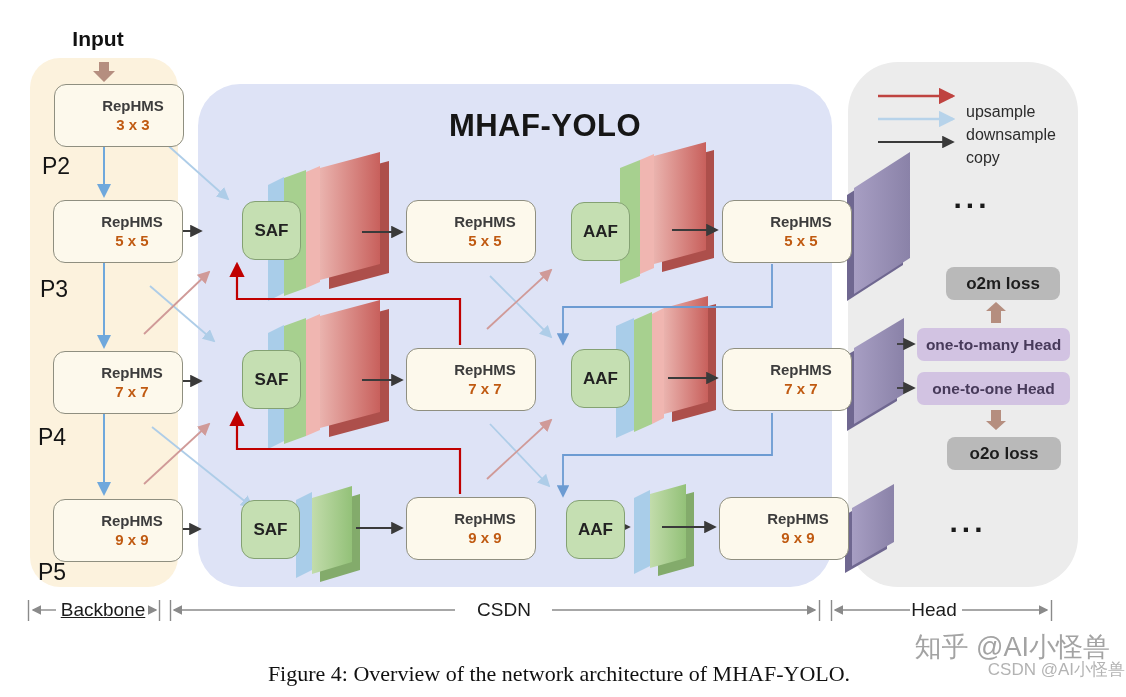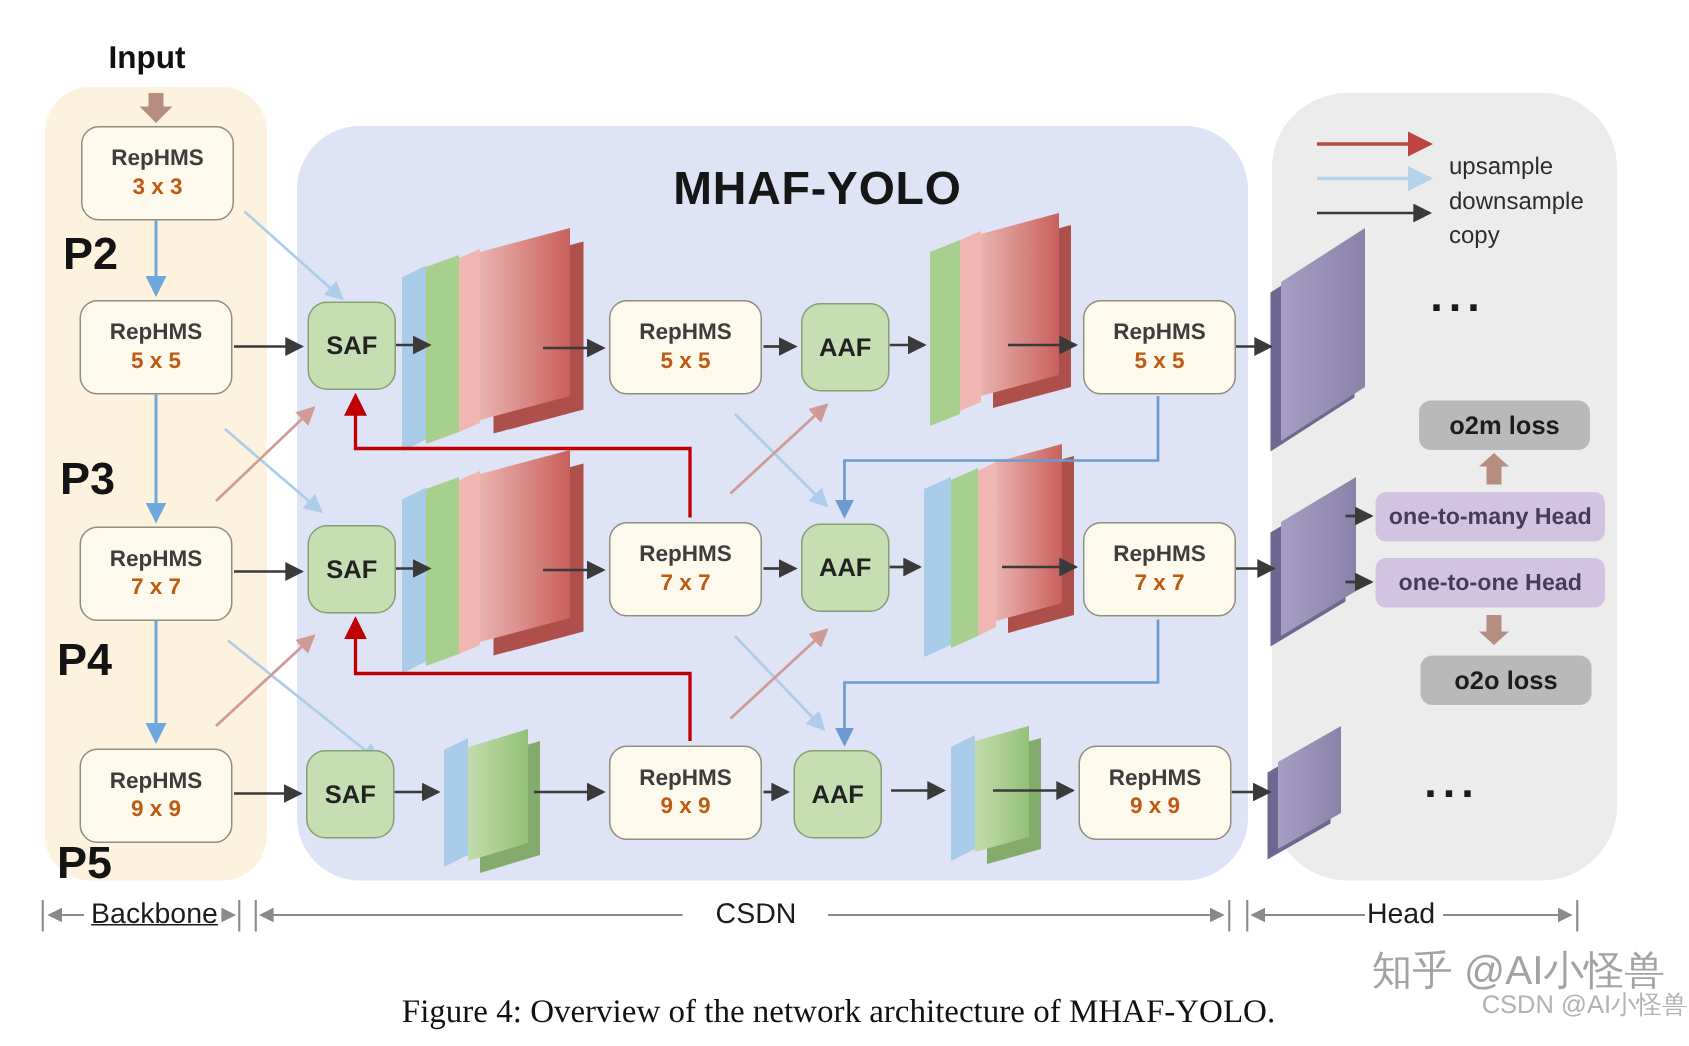--- a/index.html
+++ b/index.html
@@ -21,29 +21,29 @@
   .canvas{position:relative;width:1126px;height:697px;background:#ffffff;overflow:hidden;
           font-family:"Liberation Sans", sans-serif;}
   .panel{position:absolute;z-index:1;}
   .panel-backbone{left:30px;top:58px;width:148px;height:529px;background:var(--backbone_bg,#fcf2dd);border-radius:30px;}
   .panel-mafpn{left:198px;top:84px;width:634px;height:503px;background:var(--mafpn_bg,#dee3f6);border-radius:42px;}
   .panel-head{left:848px;top:62px;width:230px;height:525px;background:var(--head_bg,#ececec);border-radius:50px;}
   svg.overlay{position:absolute;left:0;top:0;z-index:2;pointer-events:none;}
   .lab{position:absolute;z-index:3;}
   .input-label{left:48px;top:27px;width:100px;text-align:center;font-size:21px;font-weight:600;color:#111;}
   .title{left:400px;top:108px;width:290px;text-align:center;font-size:31px;font-weight:600;color:#161616;letter-spacing:0.5px;}
-  .plabel{font-size:30px;font-weight:700;color:#141414;}
+  .plabel{font-size:23px;font-weight:400;color:#141414;}
   .repbox{position:absolute;z-index:3;width:100px;height:61px;background:var(--block_ivory,#fdf9ec);
           border:1.6px solid #8f8f80;border-radius:12px;display:flex;flex-direction:column;
-          align-items:center;justify-content:center;line-height:1.25;}
+          align-items:center;justify-content:center;line-height:1.25;padding-left:28px;}
   .repbox .rname{font-size:15px;font-weight:600;color:#3d3d3d;}
   .repbox .rk{font-size:15px;font-weight:700;color:var(--kernel_orange,#c05a11);}
   .gbox{position:absolute;z-index:3;width:57px;height:57px;background:var(--block_green,#c5dfb2);
         border:1.6px solid #84a173;border-radius:13px;display:flex;align-items:center;justify-content:center;
-        font-size:17px;font-weight:600;color:#222;}
+        font-size:17px;font-weight:600;color:#222;margin-left:37px;}
   .legend-label{font-size:16px;color:#2c2c2c;margin-top:17px;}
   .ellipsis{font-size:30px;font-weight:900;color:#1a1a1a;letter-spacing:4px;line-height:10px;}
   .lossbox{position:absolute;z-index:3;width:114px;height:33px;background:var(--loss_gray,#b9b9b9);
            border-radius:8px;display:flex;align-items:center;justify-content:center;
            font-size:17px;font-weight:600;color:#1d1d1d;}
   .headbox{position:absolute;z-index:3;width:153px;height:33px;background:var(--head_purple,#d2c3e2);
            border-radius:7px;display:flex;align-items:center;justify-content:center;
            font-size:15.5px;font-weight:600;color:#473a5a;}
   .seclabel{font-size:19px;font-weight:500;color:#1c1c1c;text-align:center;}
   .caption{left:0;top:661px;width:1118px;text-align:center;font-family:"Liberation Serif", serif;
@@ -273,21 +273,21 @@
   <div class="repbox" style="left:53px;top:351px;">
     <span class="rname">RepHMS</span>
     <span class="rk">7 x 7</span>
   </div>
   <div class="repbox" style="left:53px;top:499px;">
     <span class="rname">RepHMS</span>
     <span class="rk">9 x 9</span>
   </div>
 
   <div class="lab plabel" style="left:42px;top:153px;">P2</div>
-  <div class="lab plabel" style="left:40px;top:276px;margin-top:27px;">P3</div>
+  <div class="lab plabel" style="left:40px;top:276px;">P3</div>
   <div class="lab plabel" style="left:38px;top:424px;">P4</div>
   <div class="lab plabel" style="left:38px;top:559px;">P5</div>
 
   <div class="lab title">MHAF-YOLO</div>
 
   <div class="gbox" style="left:205px;top:201px;">SAF</div>
   <div class="gbox" style="left:205px;top:350px;">SAF</div>
   <div class="gbox" style="left:204px;top:500px;">SAF</div>
 
   <div class="repbox" style="left:406px;top:200px;">

